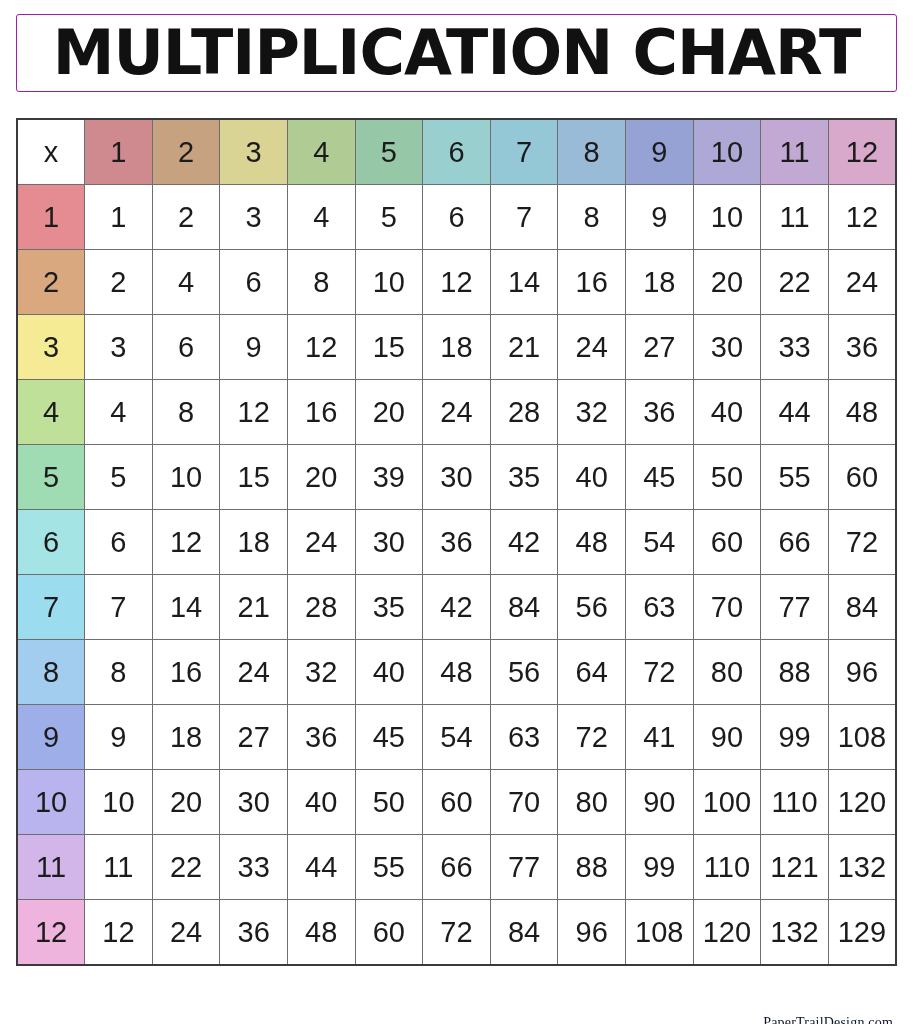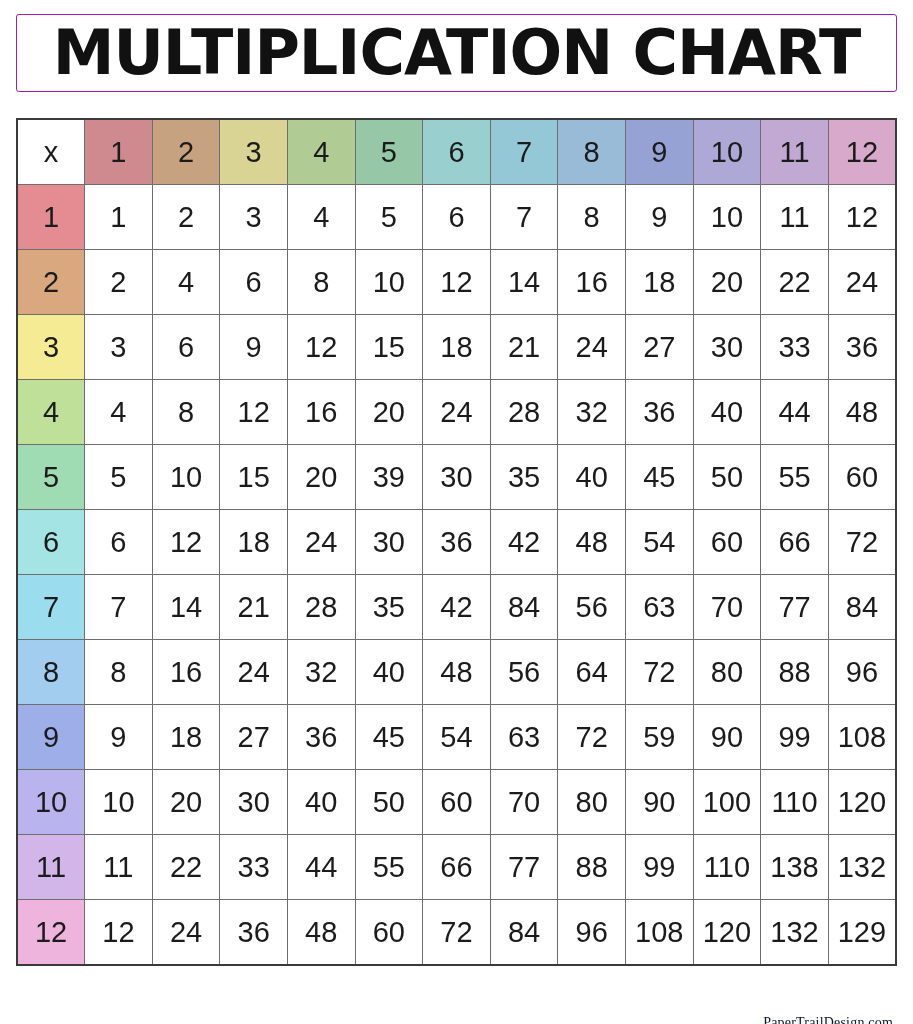--- a/index.html
+++ b/index.html
@@ -234,21 +234,21 @@
           <tr>
             <td style="background: rgb(157, 174, 233);">9</td>
             <td>9</td>
             <td>18</td>
             <td>27</td>
             <td>36</td>
             <td>45</td>
             <td>54</td>
             <td>63</td>
             <td>72</td>
-            <td>59</td>
+            <td>41</td>
             <td>90</td>
             <td>99</td>
             <td>108</td>
           </tr>
           <tr>
             <td style="background: rgb(186, 180, 238);">10</td>
             <td>10</td>
             <td>20</td>
             <td>30</td>
             <td>40</td>
@@ -266,21 +266,21 @@
             <td>11</td>
             <td>22</td>
             <td>33</td>
             <td>44</td>
             <td>55</td>
             <td>66</td>
             <td>77</td>
             <td>88</td>
             <td>99</td>
             <td>110</td>
-            <td>138</td>
+            <td>121</td>
             <td>132</td>
           </tr>
           <tr>
             <td style="background: rgb(239, 180, 222);">12</td>
             <td>12</td>
             <td>24</td>
             <td>36</td>
             <td>48</td>
             <td>60</td>
             <td>72</td>

